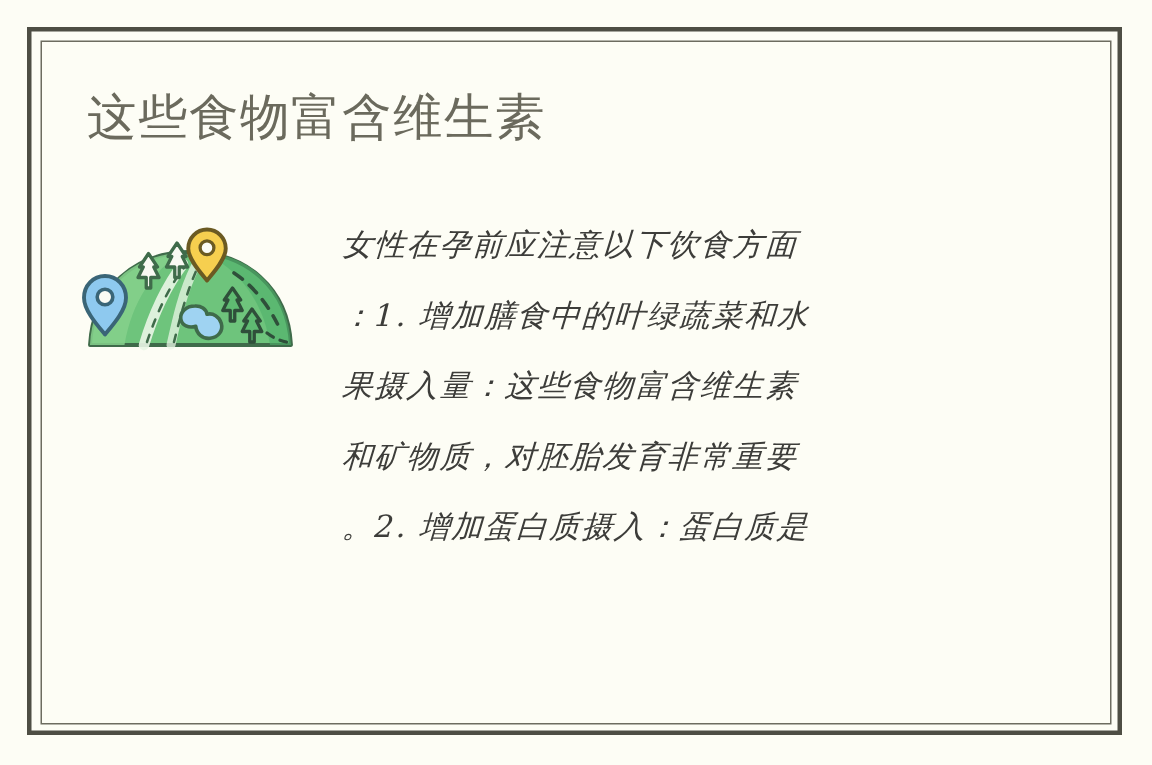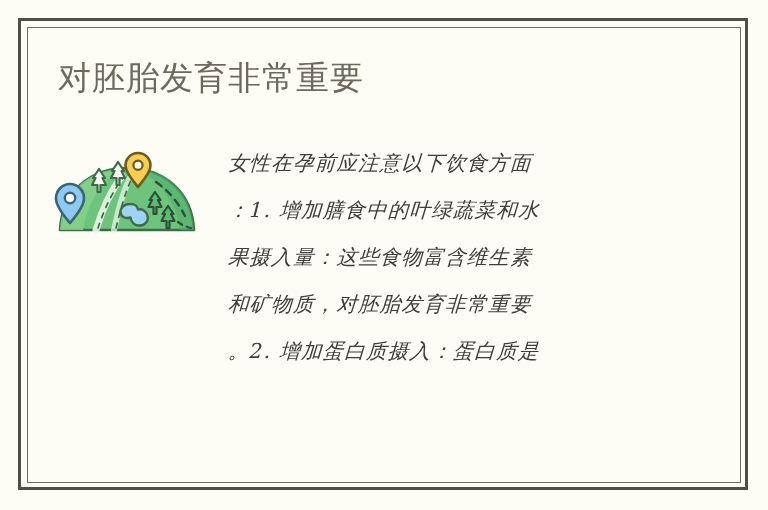--- a/index.html
+++ b/index.html
@@ -105,21 +105,21 @@
   }
 </style>
 </head>
 <body>
 
 <div id="card">
 
   <div id="frame-outer"></div>
   <div id="frame-inner"></div>
 
-  <div id="page-title">对胚胎发育非常重要</div>
+  <div id="page-title">这些食物富含维生素</div>
 
   <div id="content-row">
 
     <div id="illustration">
       <svg viewBox="0 0 150 92" xmlns="http://www.w3.org/2000/svg">
 
         <g>
           <path d="M8 82 C10 44 38 20 75 20 C112 20 140 44 142 82 Z" fill="#6ec47c" stroke="#3f6b4a" stroke-width="2.6" stroke-linejoin="round"></path>
 
           <path d="M8 82 C10 46 34 22 70 20.4 C52 30 36 52 31 82 Z" fill="#86d18c" stroke="none" opacity="0.85"></path>

